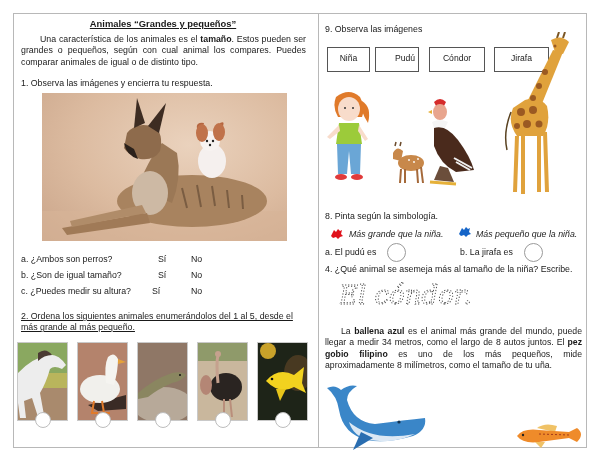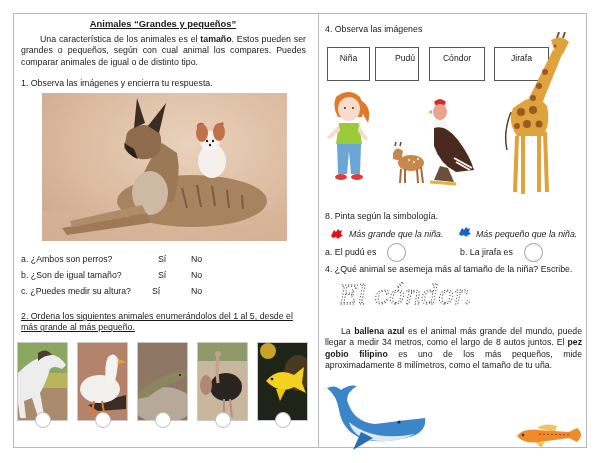--- a/index.html
+++ b/index.html
@@ -24,21 +24,21 @@
     .qa-row span { position: absolute; white-space: nowrap; }
 
     .q2 { left: 7px; top: 297px; width: 285px; font-size: 8.8px; line-height: 1.28; text-decoration: underline; }
 
     .card { top: 328px; width: 51px; height: 79px; border: 1px solid #c9c9c9; overflow: hidden; }
     .card svg { display: block; }
     .num-circle { width: 16px; height: 16px; border: 1px solid #bdbdbd; border-radius: 50%; background: #fff; }
 
     
     .q3 { left: 6px; top: 10px; font-size: 8.8px; }
-    .name-box { top: 33px; height: 34px; border: 1px solid #555; text-align: center; line-height: 21px; font-size: 8.6px; }
+    .name-box { top: 33px; height: 25px; border: 1px solid #555; text-align: center; line-height: 21px; font-size: 8.6px; }
 
     .q3b { left: 6px; top: 197px; font-size: 8.8px; }
     .legend-text { font-size: 8.8px; white-space: nowrap; font-style: italic; }
     .ans-text { font-size: 8.8px; white-space: nowrap; }
     .ans-circle { width: 19px; height: 19px; border: 1px solid #9a9a9a; border-radius: 50%; }
     .q4 { left: 6px; top: 250px; font-size: 8.8px; white-space: nowrap; }
     .whale-text { left: 6px; top: 312px; width: 257px; font-size: 8.7px; text-align: justify; text-indent: 16px; line-height: 1.3; }
   </style>
 </head>
 <body>
@@ -154,21 +154,21 @@
       <ellipse cx="40" cy="30" rx="14" ry="18" fill="#5a4325" opacity="0.7"></ellipse>
       <path d="M8 38 Q20 24 36 32 L46 24 L44 40 L48 50 L36 44 Q22 52 8 38 Z" fill="#f2d21f"></path>
       <path d="M18 46 L22 58 L28 46 Z" fill="#e7c51a"></path>
       <circle cx="14" cy="36" r="1.3" fill="#111"></circle>
     </svg>
   </div>
   <div class="abs num-circle" style="left:261px; top:398px;"></div>
 </div>
 
 <div id="right" class="panel">
-  <div class="abs q3">4. Observa las imágenes</div>
+  <div class="abs q3">9. Observa las imágenes</div>
 
   <div class="abs name-box" style="left:8px; width:43px;">Niña</div>
   <div class="abs name-box" style="left:56px; width:44px;padding-left:16px;">Pudú</div>
   <div class="abs name-box" style="left:110px; width:56px;">Cóndor</div>
   <div class="abs name-box" style="left:175px; width:55px;">Jirafa</div>
 
   <div class="abs" style="left:5px; top:75px; width:50px; height:95px;">
     <svg width="50" height="95" viewBox="0 0 50 95">
       <path d="M12 8 Q25 -2 36 8 Q42 18 38 28 L14 28 Q8 18 12 8 Z" fill="#e07a2a"></path>
       <path d="M38 12 Q48 18 44 34 Q40 28 38 22 Z" fill="#e07a2a"></path>

